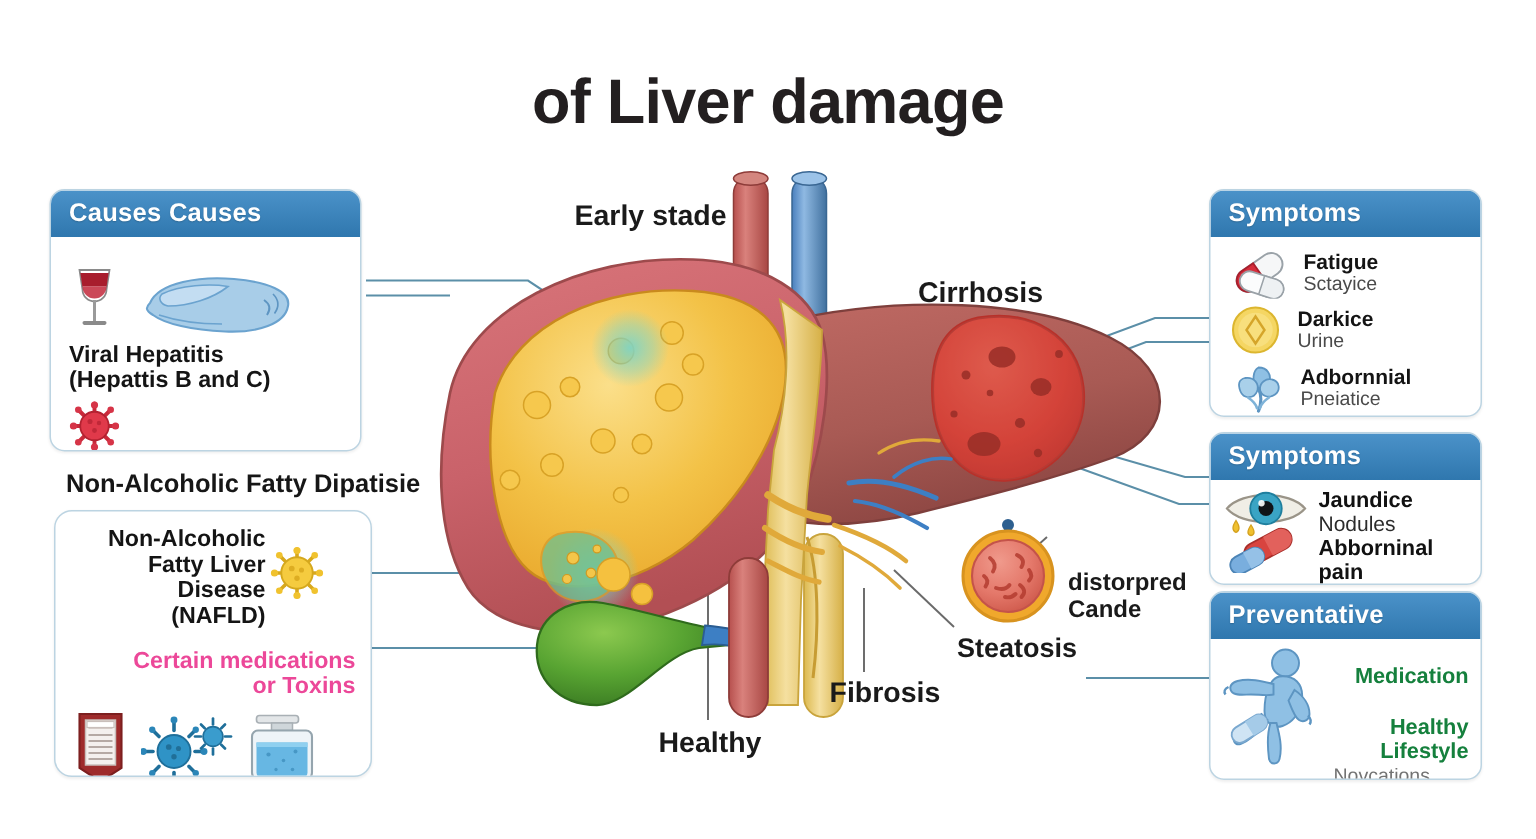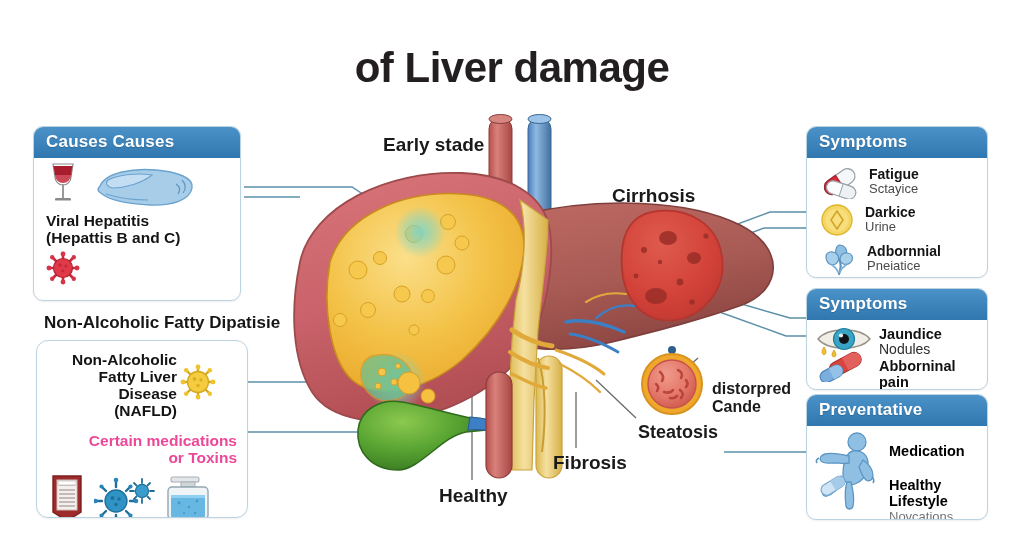--- a/index.html
+++ b/index.html
@@ -22,21 +22,21 @@
          box-shadow:0 1px 2px rgba(0,0,0,.07);}
   .panel-head{
     background:linear-gradient(180deg,#4b92c9 0%,#2f77ae 100%);
     color:#fff;font-weight:700;font-size:17px;padding:5px 12px 6px 12px;
     letter-spacing:.2px;text-shadow:0 1px 1px rgba(0,0,0,.18);
   }
   .panel-body{padding:8px 10px 8px 12px;position:relative;}
 
   
   #causes-panel{left:33px;top:126px;width:208px;height:175px;}
-  #causes-panel .panel-body{padding-top:2px;}
+  #causes-panel .panel-body{padding-top:18px;}
   .cause-text{font-size:15.5px;font-weight:700;color:#141414;line-height:1.12;margin-top:2px;}
 
   #nafld-heading{
     position:absolute;left:44px;top:313px;width:260px;
     font-size:17px;font-weight:700;color:#161616;white-space:nowrap;
   }
   #nafld-panel{left:36px;top:340px;width:212px;height:178px;border-radius:12px;text-align:right;}
   #nafld-panel .panel-body{padding:10px 10px 6px 12px;}
   .nafld-t1{font-size:15.5px;font-weight:700;color:#141414;line-height:1.1;width:128px;}
   .nafld-t2{font-size:15.5px;font-weight:700;color:#ec4899;line-height:1.1;margin-top:13px;}
@@ -45,21 +45,21 @@
   #sym1-panel{left:806px;top:126px;width:182px;height:152px;}
   #sym2-panel{left:806px;top:288px;width:182px;height:102px;}
   #prev-panel{left:806px;top:394px;width:182px;height:126px;}
   .row{display:flex;align-items:center;gap:8px;margin-bottom:4px;}
   .row-txt b{display:block;font-size:14px;font-weight:700;color:#141414;line-height:1.08;}
   .row-txt i{display:block;font-size:13px;font-style:normal;font-weight:400;color:#4a4a4a;line-height:1.1;}
 
   .sym2-txt b{display:block;font-size:14.5px;font-weight:700;color:#111;line-height:1.12;}
   .sym2-txt span{display:block;font-size:14px;font-weight:400;color:#2c2c2c;line-height:1.12;}
 
-  .prev-txt b{display:block;font-size:14.5px;font-weight:700;color:#000000;line-height:1.1;}
+  .prev-txt b{display:block;font-size:14.5px;font-weight:700;color:#15803d;line-height:1.1;text-align:right;}
   .prev-txt i{display:block;font-size:13px;font-style:normal;font-weight:400;color:#737373;line-height:1.1;}
 
   
   .lbl{position:absolute;font-weight:700;color:#1a1a1a;white-space:nowrap;}
   #lbl-early{left:383px;top:134px;font-size:19px;}
   #lbl-cirrhosis{left:612px;top:185px;font-size:19px;}
   #lbl-fibrosis{left:553px;top:452px;font-size:19px;}
   #lbl-steatosis{left:638px;top:422px;font-size:18px;}
   #lbl-healthy{left:439px;top:485px;font-size:19px;}
   #lbl-distorted{left:712px;top:380px;font-size:16px;line-height:1.12;}

